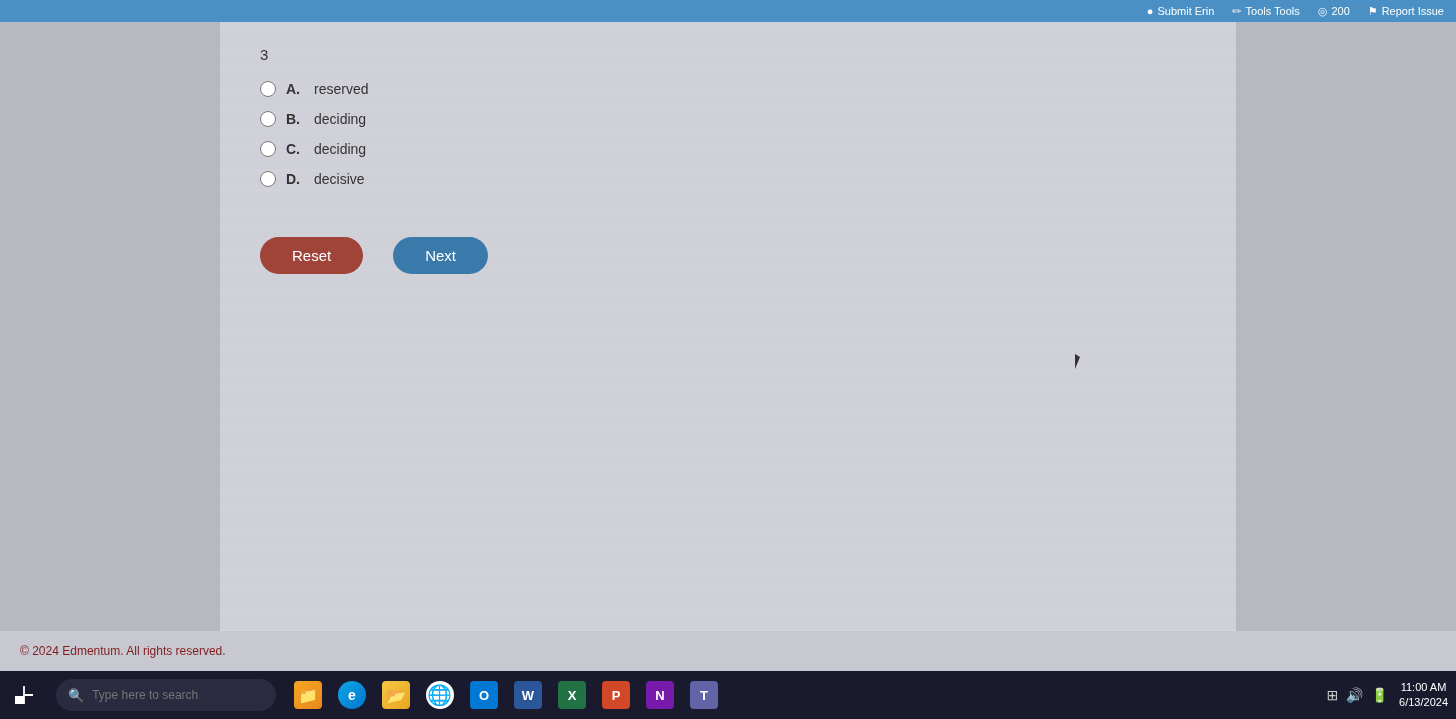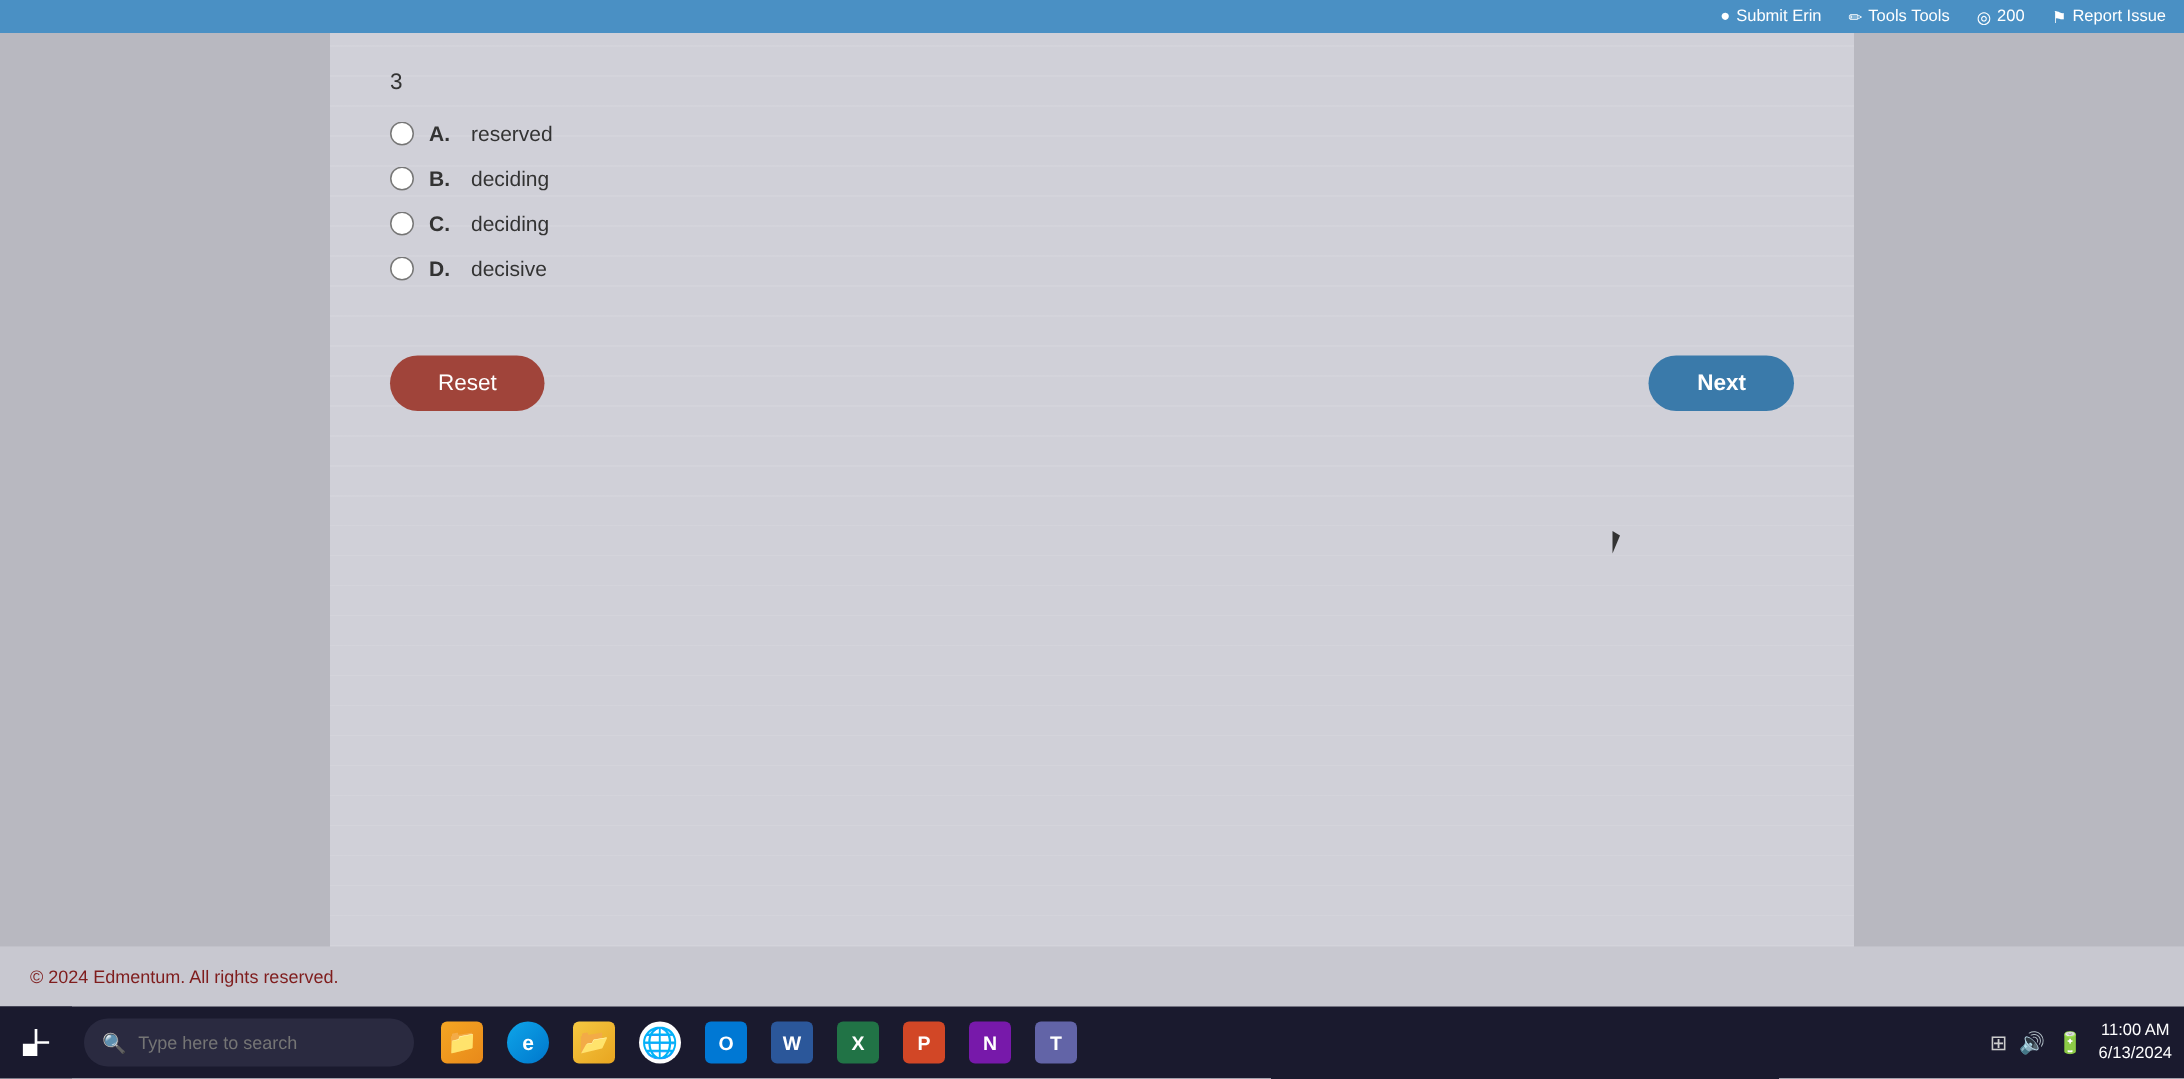--- a/index.html
+++ b/index.html
@@ -102,22 +102,22 @@
       min-width: 18px;
     }
 
     .option-text {
       font-size: 14px;
     }
 
     
     .buttons-row {
       display: flex;
-      justify-content: space-between;
-      gap: 4px;
+      justify-content: flex-start;
+      gap: 30px;
       margin-top: 40px;
     }
 
     .btn-reset {
       background: #a0443a;
       color: white;
       border: none;
       border-radius: 24px;
       padding: 10px 32px;
       font-size: 15px;
@@ -126,21 +126,21 @@
       min-width: 100px;
     }
 
     .btn-next {
       background: #3a7aaa;
       color: white;
       border: none;
       border-radius: 24px;
       padding: 10px 32px;
       font-size: 15px;
-      font-weight: 700;
+      font-weight: 400;
       cursor: pointer;
       min-width: 90px;
     }
 
     
     .right-sidebar {
       width: 220px;
       min-width: 220px;
       background: #b8b8c0;
       height: 100%;

